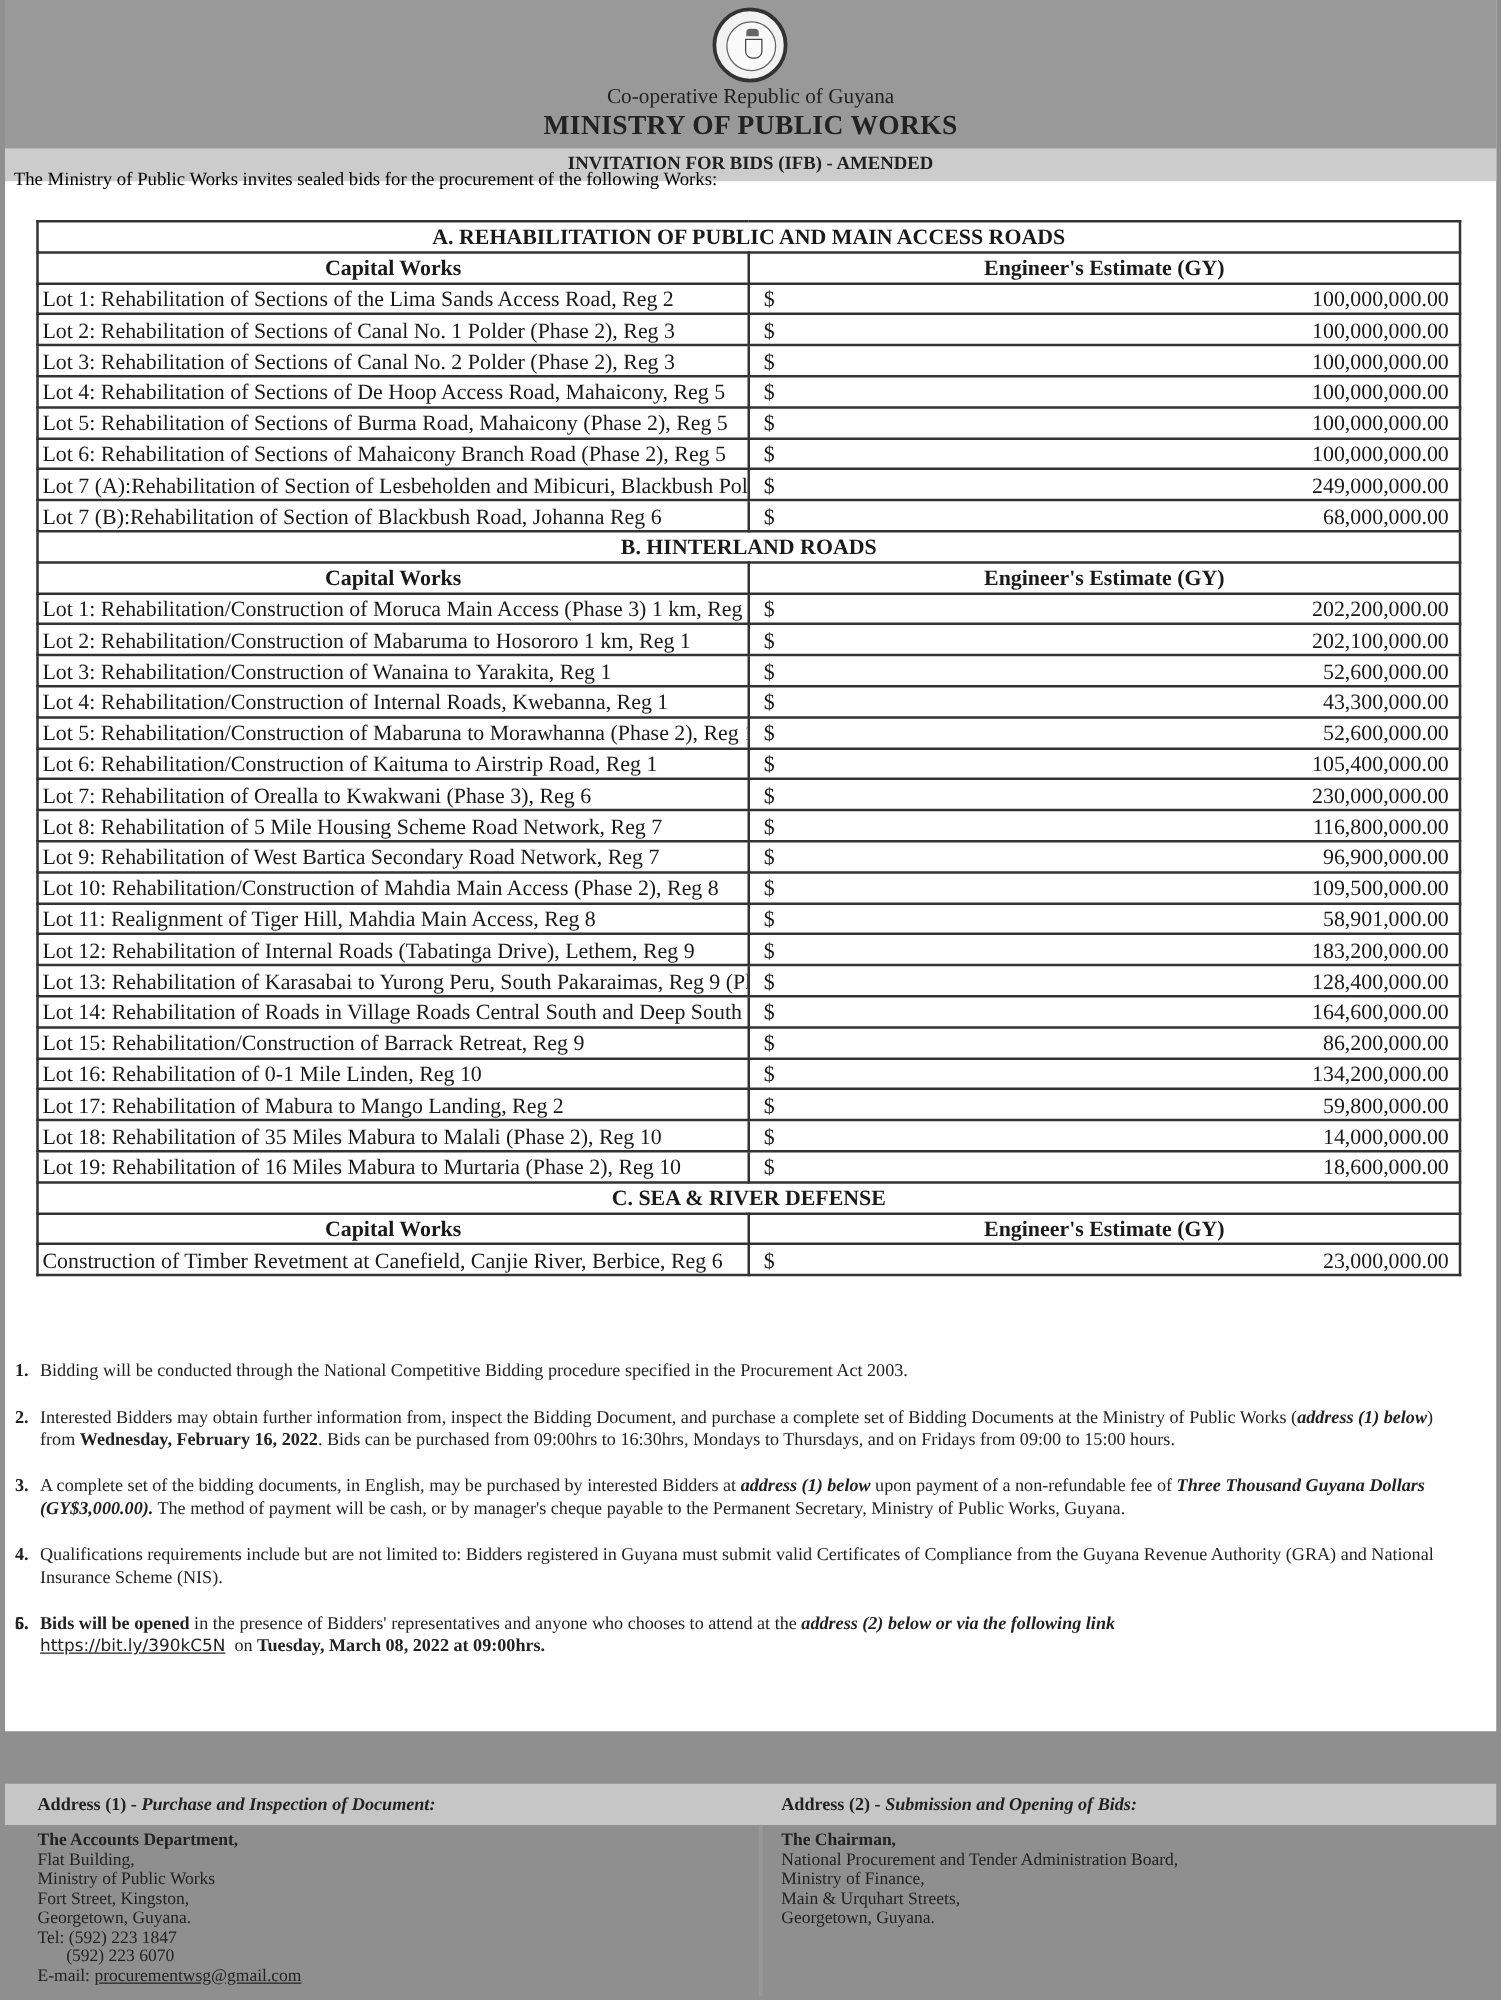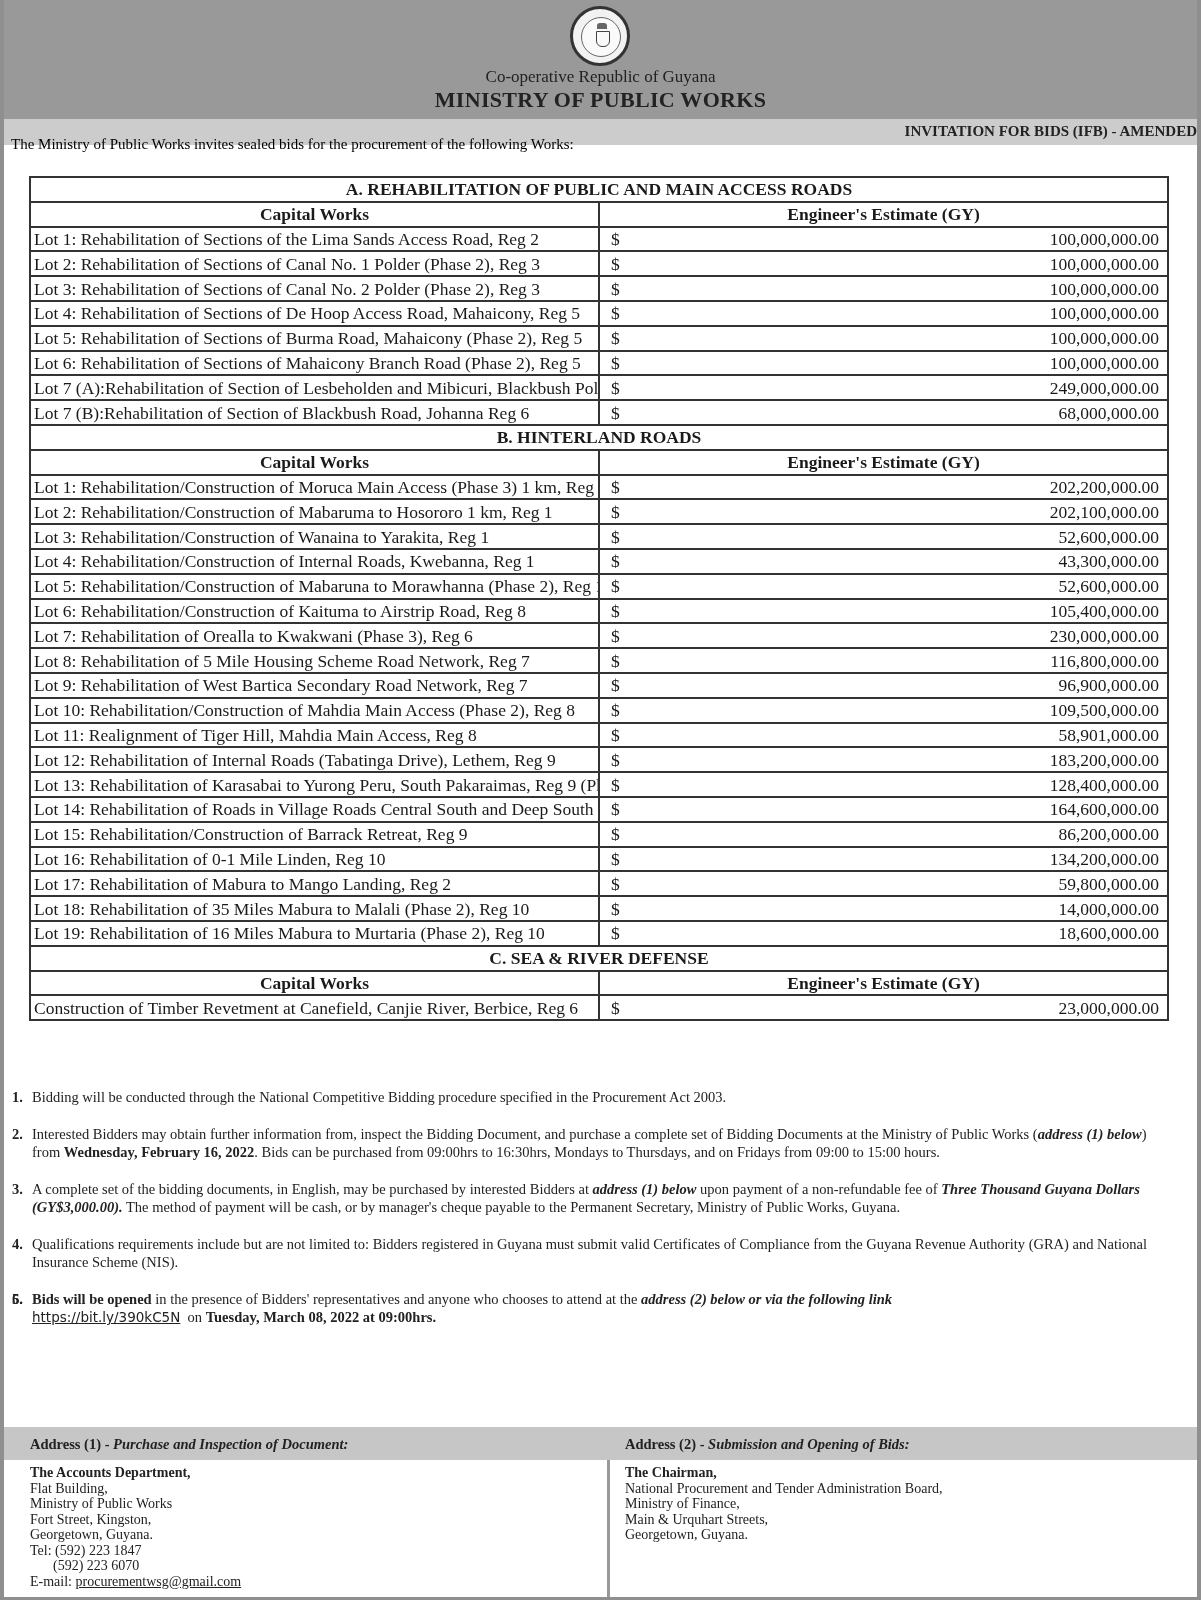--- a/index.html
+++ b/index.html
@@ -2,21 +2,21 @@
 <html><head>
 <meta charset="utf-8">
 <style>
   html, body { margin: 0; padding: 0; }
   body {
     width: 1201px; height: 1600px; background: #8f8f8f;
     font-family: "Liberation Serif", serif; color: #1a1a1a;
     position: relative; overflow: hidden;
   }
   .page {
-    position: absolute; left: 4px; top: 0; width: 1193px; height: 1597px;
+    position: absolute; left: 4px; top: 0; width: 1193px; height: 1385px;
     background: #ffffff;
   }
   .hdr-dark {
     position: absolute; left: 0; top: 0; width: 100%; height: 119px;
     background: #999999;
   }
   .logo {
     position: absolute; left: 566px; top: 6px; width: 60px; height: 60px;
     border-radius: 50%; background: #f2f2f2; border: 3px solid #333;
     box-sizing: border-box;
@@ -39,21 +39,21 @@
   }
   .hdr-title {
     position: absolute; left: 0; width: 100%; top: 87px; text-align: center;
     font-size: 22px; font-weight: bold; color: #222; letter-spacing: 0.3px;
   }
   .hdr-light {
     position: absolute; left: 0; top: 119px; width: 100%; height: 26px;
     background: #cccccc;
   }
   .ifb {
-    position: absolute; left: 0; width: 100%; top: 123px; text-align: right;
+    position: absolute; left: 0; width: 100%; top: 123px; text-align: center;
     font-size: 15px; font-weight: bold; color: #222;
   }
   .intro {
     position: absolute; left: 7px; top: 136px; font-size: 15px; color: #000000;
   }
   table.works {
     position: absolute; left: 25px; top: 176px; width: 1140px;
     border-collapse: collapse; table-layout: fixed;
   }
   table.works td {
@@ -208,21 +208,21 @@
           </td>
         </tr>
         <tr>
           <td class="desc">Lot 5: Rehabilitation/Construction of Mabaruna to Morawhanna (Phase 2), Reg 1</td>
           <td>
             <span class="dollar">$</span>
             <span class="val">52,600,000.00</span>
           </td>
         </tr>
         <tr>
-          <td class="desc">Lot 6: Rehabilitation/Construction of Kaituma to Airstrip Road, Reg 8</td>
+          <td class="desc">Lot 6: Rehabilitation/Construction of Kaituma to Airstrip Road, Reg 1</td>
           <td>
             <span class="dollar">$</span>
             <span class="val">105,400,000.00</span>
           </td>
         </tr>
         <tr>
           <td class="desc">Lot 7: Rehabilitation of Orealla to Kwakwani (Phase 3), Reg 6</td>
           <td>
             <span class="dollar">$</span>
             <span class="val">230,000,000.00</span>

